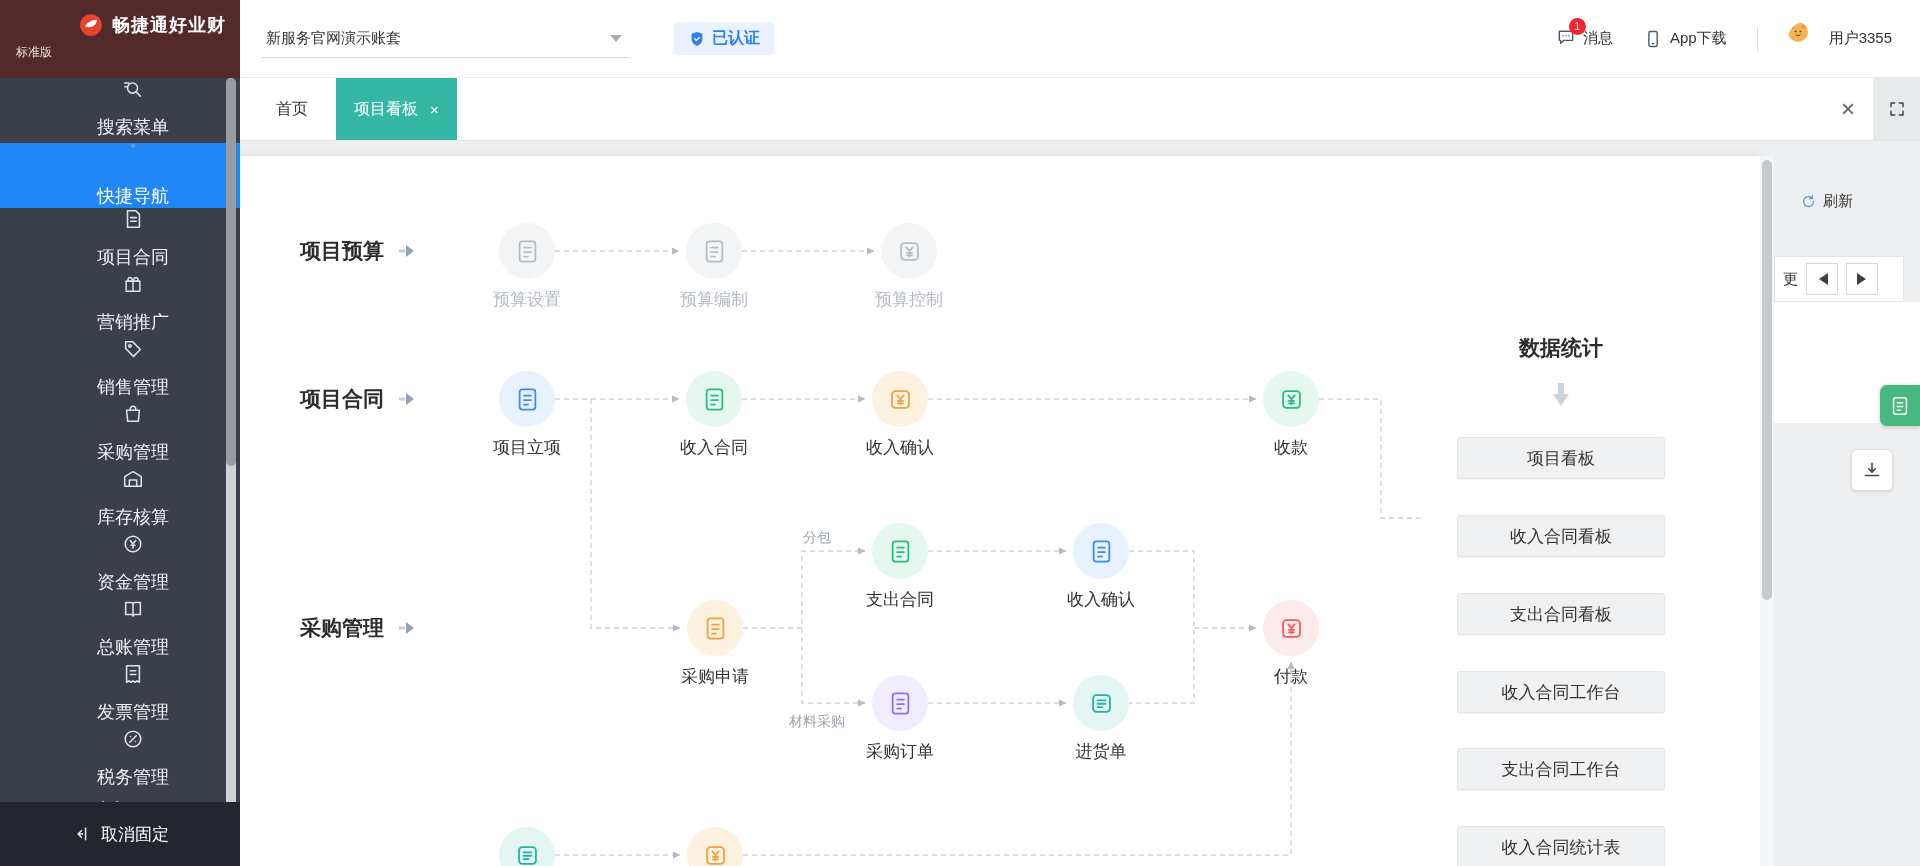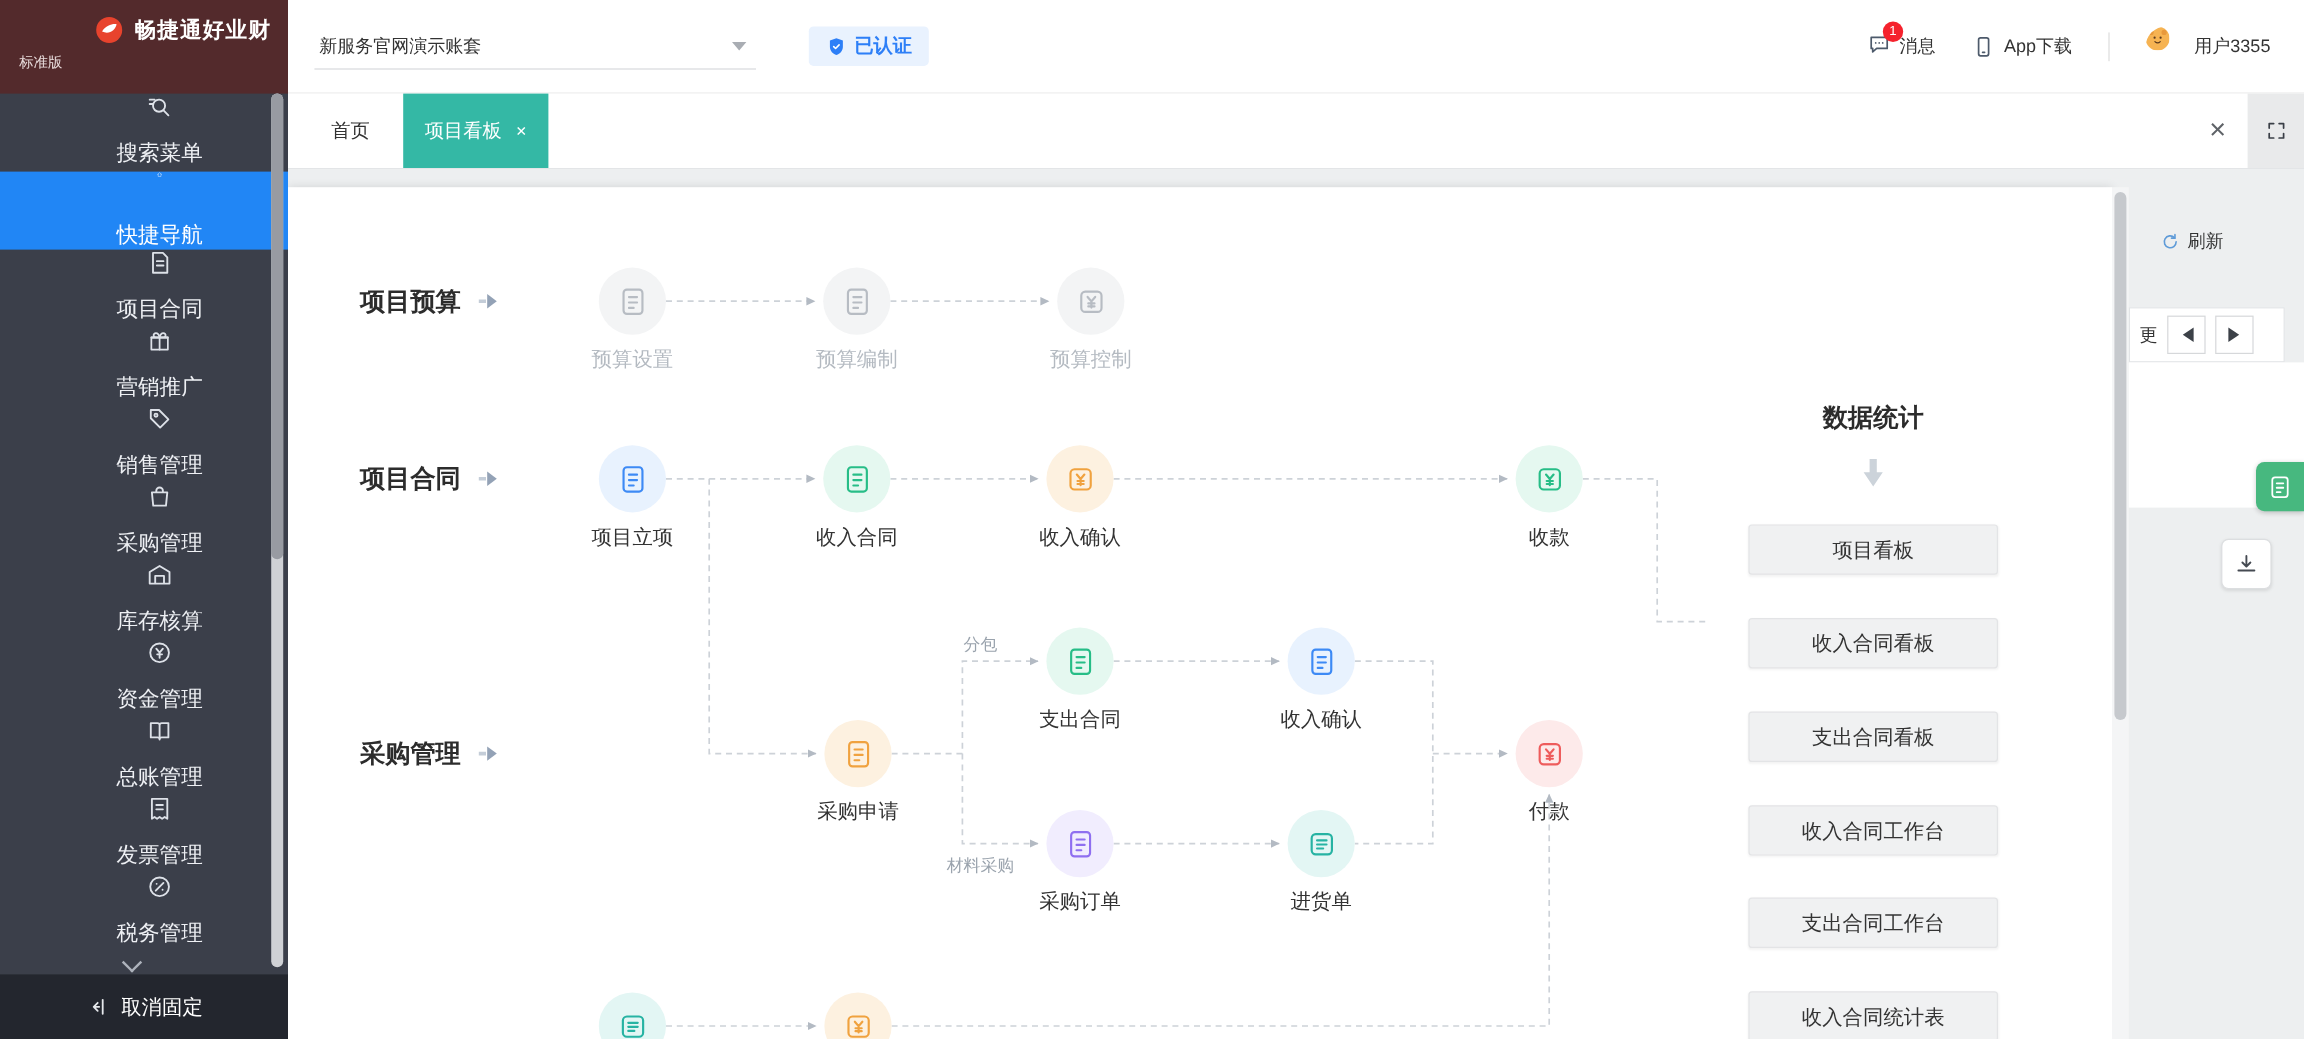--- a/index.html
+++ b/index.html
@@ -15,21 +15,21 @@
   .brand-name { color:#fff; font-size:18px; font-weight:bold; letter-spacing:1px; white-space:nowrap; }
   .brand-edition { display:block; color:#e8dcdc; font-size:12px; margin:6px 0 0 2px; }
   .menu { position:absolute; top:78px; left:0; right:0; }
   .menu-item { height:65px; display:flex; align-items:center; gap:15px; padding-left:26px; color:#eef0f4; font-size:18px; cursor:pointer;flex-direction:column; }
   .menu-item svg { width:22px; height:22px; color:#dde1e8; }
   .menu-item.active { background:#2186f5; color:#fff;gap:36px; }
   .menu-item.active svg { color:#fff; }
   .menu-chevron { position:absolute; bottom:58px; left:104px; width:12px; height:12px; border-left:2px solid #aeb3bc; border-bottom:2px solid #aeb3bc; transform:rotate(-45deg); }
   .side-scroll { position:absolute; top:78px; right:4px; width:10px; height:728px; background:#cfd1d5; border-radius:5px; }
   .side-scroll .thumb { position:absolute; top:0; left:0; width:10px; height:388px; background:#989ba2; border-radius:5px; }
-  .unpin { position:absolute; bottom:0; left:0; width:240px; height:54px; background:#23262e; display:flex; align-items:center; justify-content:center; gap:10px; color:#fff; font-size:17px; cursor:pointer; }
+  .unpin { position:absolute; bottom:0; left:0; width:240px; height:64px; background:#23262e; display:flex; align-items:center; justify-content:center; gap:10px; color:#fff; font-size:17px; cursor:pointer; }
   .unpin svg { width:20px; height:20px; color:#e6e8ec; }
 
   
   .main { position:absolute; left:240px; top:0; width:1680px; height:866px; display:flex; flex-direction:column; }
 
   
   .topbar { flex:0 0 78px; background:#fff; border-bottom:1px solid #ececec; display:flex; align-items:center; padding:0 28px 0 22px; }
   .acct { width:368px; display:flex; justify-content:space-between; align-items:center; border-bottom:1px solid #d8dadd; padding:9px 8px 9px 4px; font-size:15px; color:#333; cursor:pointer; }
   .caret-down { width:0; height:0; border-left:6px solid transparent; border-right:6px solid transparent; border-top:7px solid #a9adb3; }
   .cert { margin-left:44px; display:flex; align-items:center; gap:6px; background:#e9f2fe; border-radius:4px; padding:6px 14px; color:#2d7ff7; font-size:16px; font-weight:bold; }

